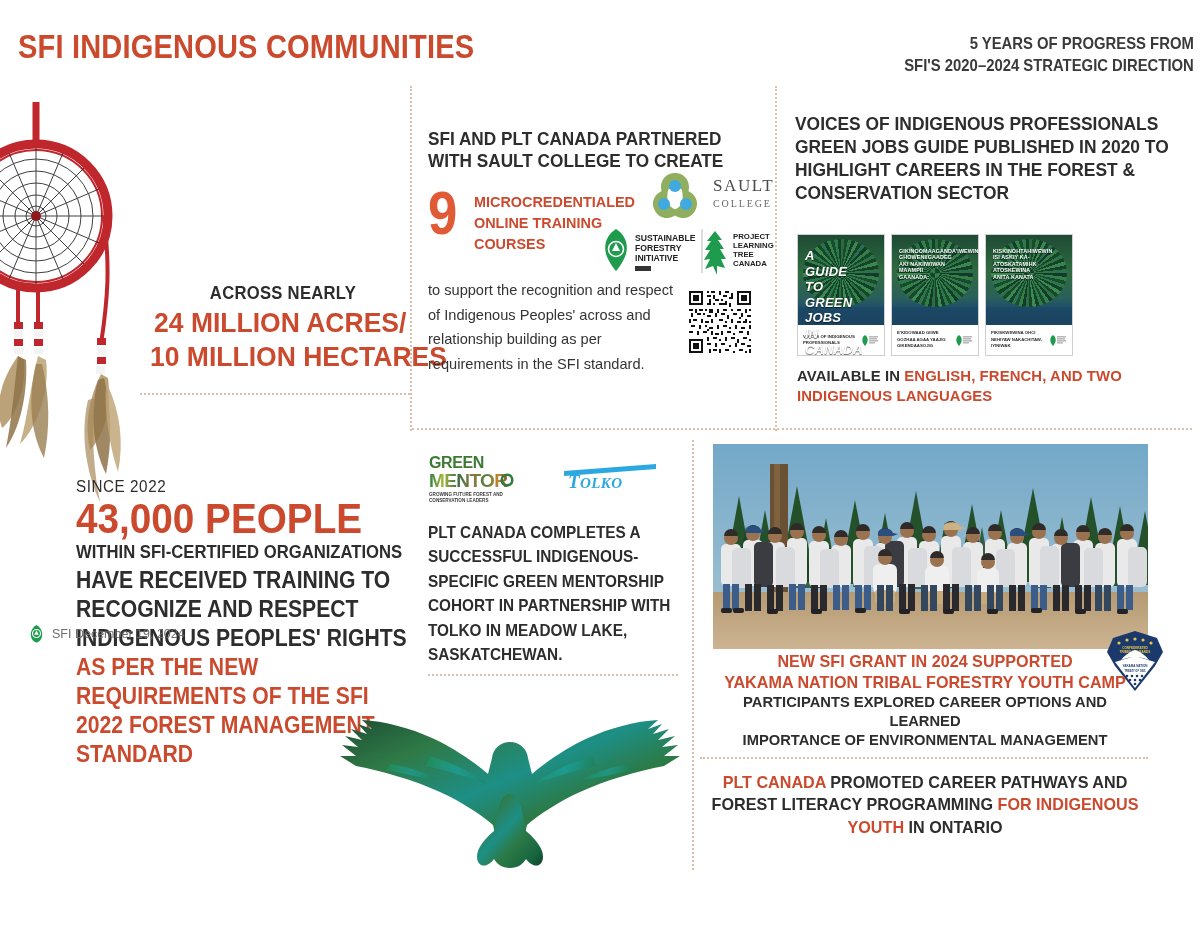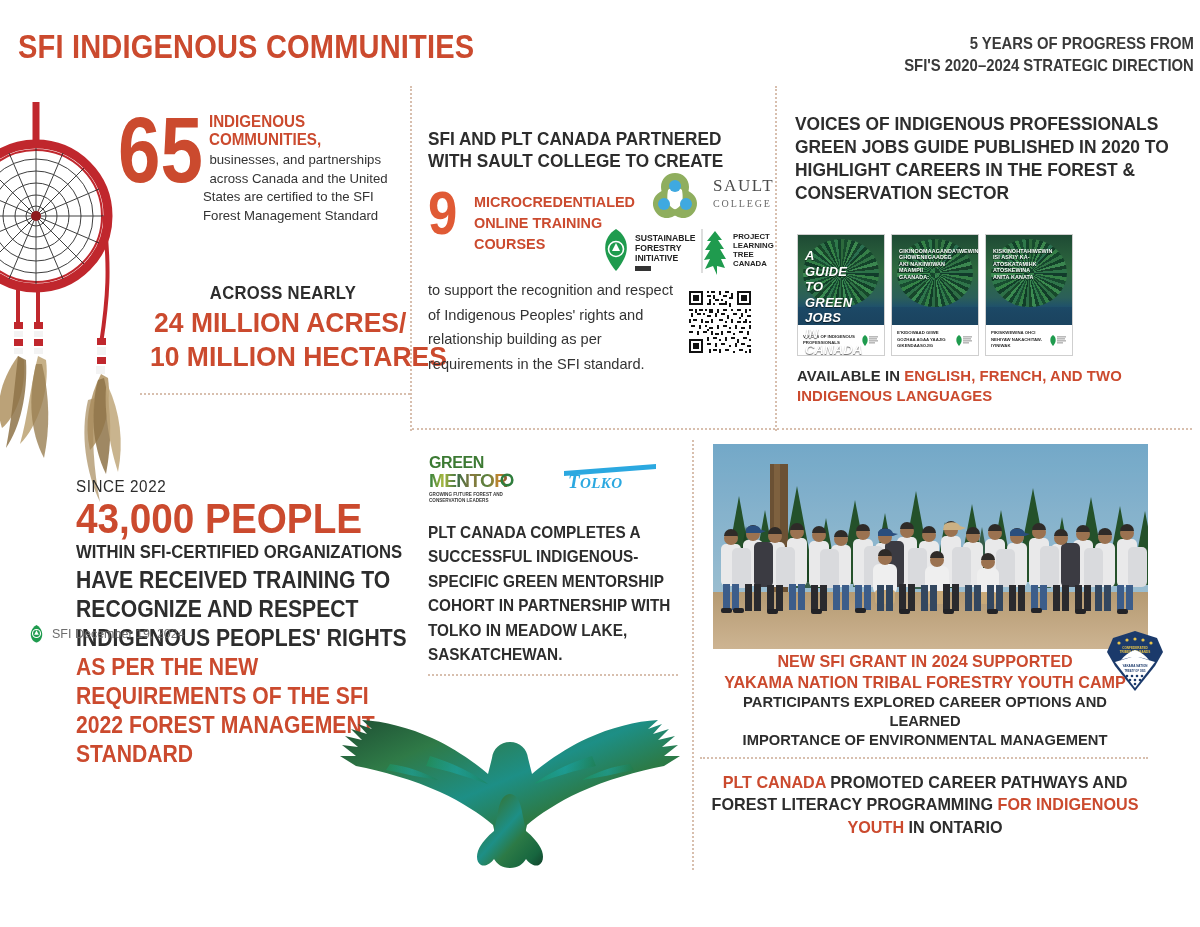--- a/index.html
+++ b/index.html
@@ -295,28 +295,20 @@
       <path d="M80 258 C72 290 70 318 62 346 C80 328 92 292 88 262 Z" fill="#c0a77a" opacity=".9"></path>
       <path d="M84 266 C92 300 92 330 86 360 C72 334 70 300 78 266 Z" fill="#9a8053" opacity=".8"></path>
       <path d="M143 276 C131 300 126 326 132 352 C146 338 154 310 150 280 Z" fill="#b59a6d" opacity=".92"></path>
       <path d="M146 280 C154 312 154 344 148 376 C134 348 132 312 140 282 Z" fill="#8e7348" opacity=".85"></path>
       <path d="M150 288 C162 314 166 344 160 374 C152 350 146 314 148 290 Z" fill="#c0a77a" opacity=".85"></path>
       <path d="M0 316 C12 332 18 350 14 366 C4 354 -2 336 0 318 Z" fill="#b59a6d" opacity=".9"></path>
       <path d="M137 300 C133 340 136 372 142 404 C128 374 122 336 130 302 Z" fill="#a68a5b" opacity=".7"></path>
     </g>
   </svg>
 
-  <div id="stat-65-wrap">
-    <div id="stat-65" class="cond">65</div>
-    <div id="stat-65-txt">
-      <div class="hl-red-head cond">INDIGENOUS</div>
-      <div class="hl-red-head cond">COMMUNITIES,</div>
-      <div id="stat-65-body">businesses, and partnerships across Canada and the United States are certified to the SFI Forest Management Standard</div>
-    </div>
-  </div>
 
   <div id="acres-block">
     <div id="acres-small" class="cond">ACROSS NEARLY</div>
     <div id="acres-big" class="cond">24 MILLION ACRES/</div>
     <div id="acres-big" class="cond" style="position:static;">10 MILLION HECTARES</div>
   </div>
 
   <div id="since-block">
     <div id="since-label" class="cond">SINCE 2022</div>
     <div id="since-big" class="cond">43,000 PEOPLE</div>
@@ -393,21 +385,21 @@
     <line x1="102" y1="4" x2="102" y2="48" stroke="#bbb" stroke-width="1"></line>
     <g>
       <path d="M115 6 l7 9 -4 0 6 9 -4 0 6 10 -5 0 4 9 -8 -2 0 9 -4 -9 -8 3 5 -10 -6 1 6 -10 -5 0 6 -9 -4 0 z" fill="#1F9B4E"></path>
       <text x="133" y="14" font-family="Liberation Sans, sans-serif" font-size="7.8" font-weight="bold" fill="#222">PROJECT</text>
       <text x="133" y="23" font-family="Liberation Sans, sans-serif" font-size="7.8" font-weight="bold" fill="#222">LEARNING</text>
       <text x="133" y="32" font-family="Liberation Sans, sans-serif" font-size="7.8" font-weight="bold" fill="#222">TREE</text>
       <text x="133" y="41" font-family="Liberation Sans, sans-serif" font-size="7.8" font-weight="bold" fill="#222">CANADA</text>
     </g>
   </svg>
 
-  <div id="mid-body">to support the recognition and respect of Indigenous Peoples' rights and relationship building as per requirements in the SFI standard.</div>
+  <div id="mid-body">to support the recognition and respect of Indigenous Peoples' across and relationship building as per requirements in the SFI standard.</div>
 
   <svg id="qr" viewBox="0 0 33 33" shape-rendering="crispEdges">
     <rect width="33" height="33" fill="#fff"></rect>
     <g fill="#111">
       <path d="M1 1h7v7h-7z"></path>
         <path d="M2 2h5v5h-5z" fill="#fff"></path>
         <path d="M3 3h3v3h-3z"></path>
       <path d="M25 1h7v7h-7z"></path>
         <path d="M26 2h5v5h-5z" fill="#fff"></path>
         <path d="M27 3h3v3h-3z"></path>

